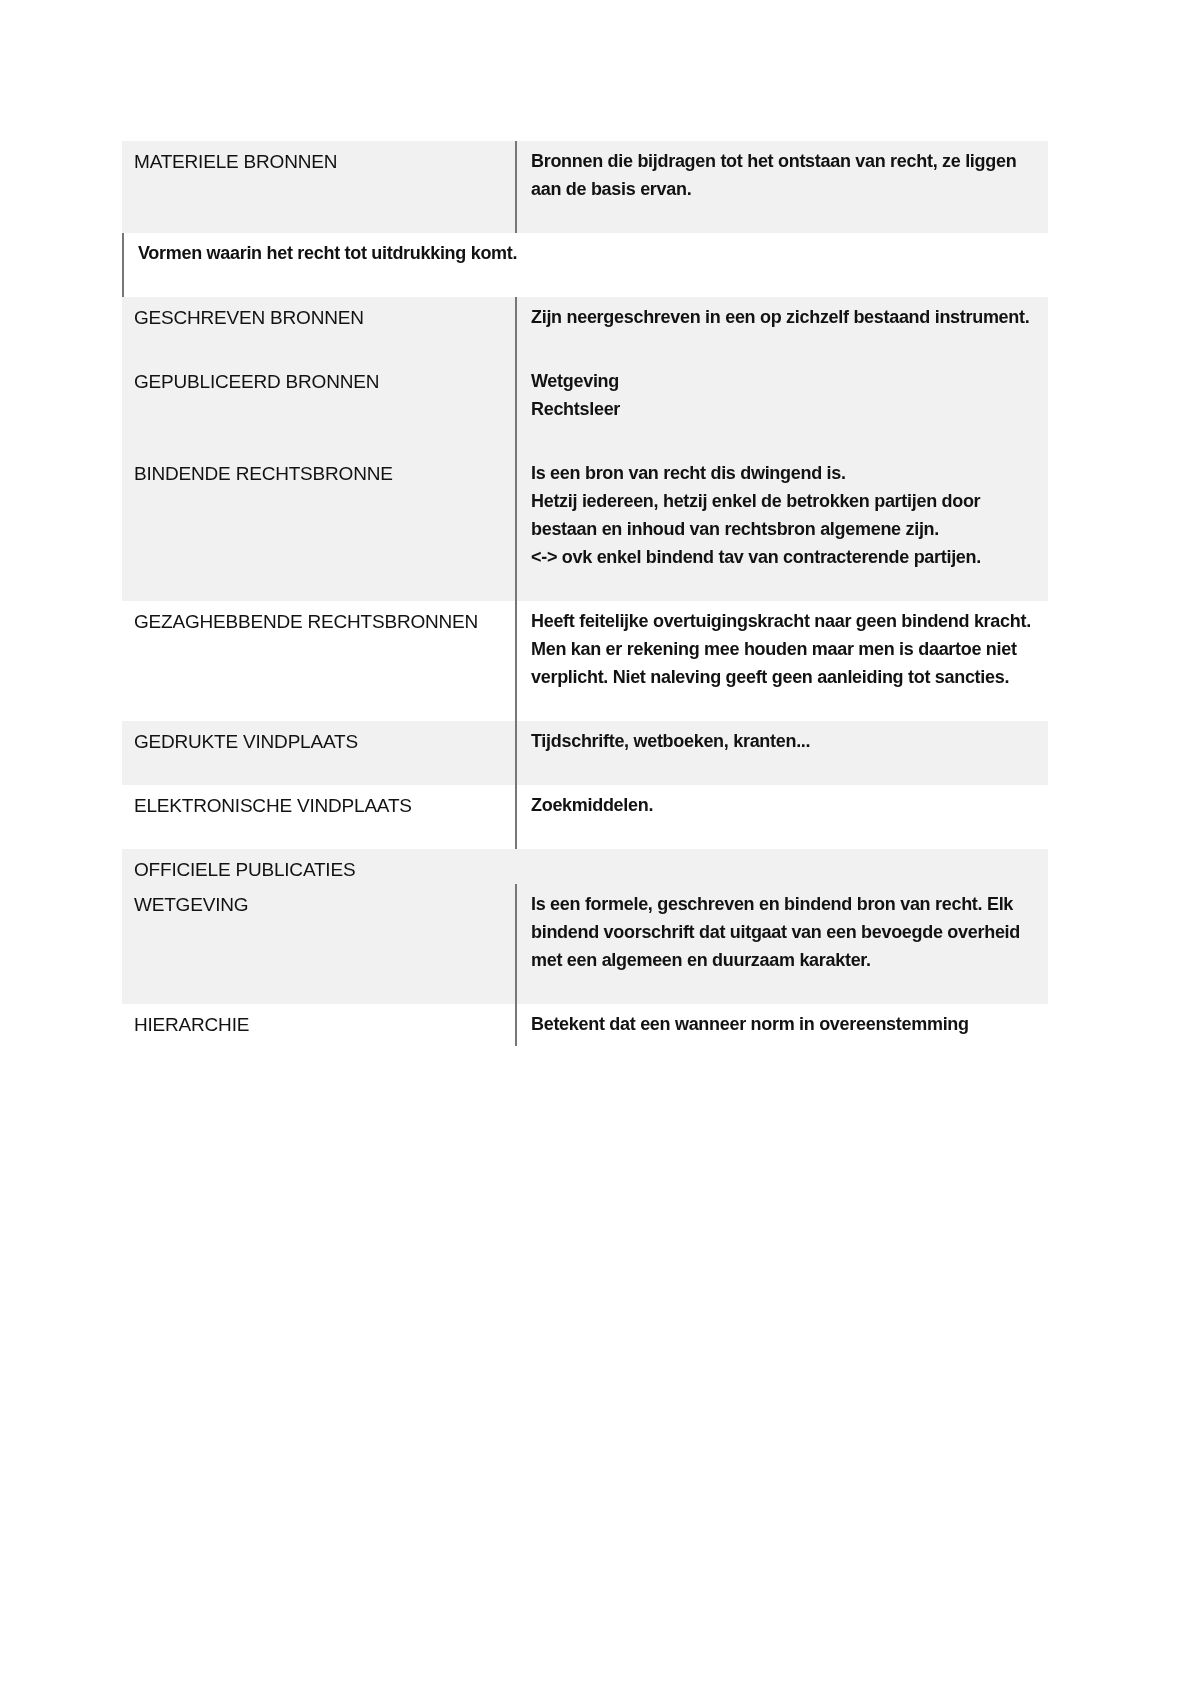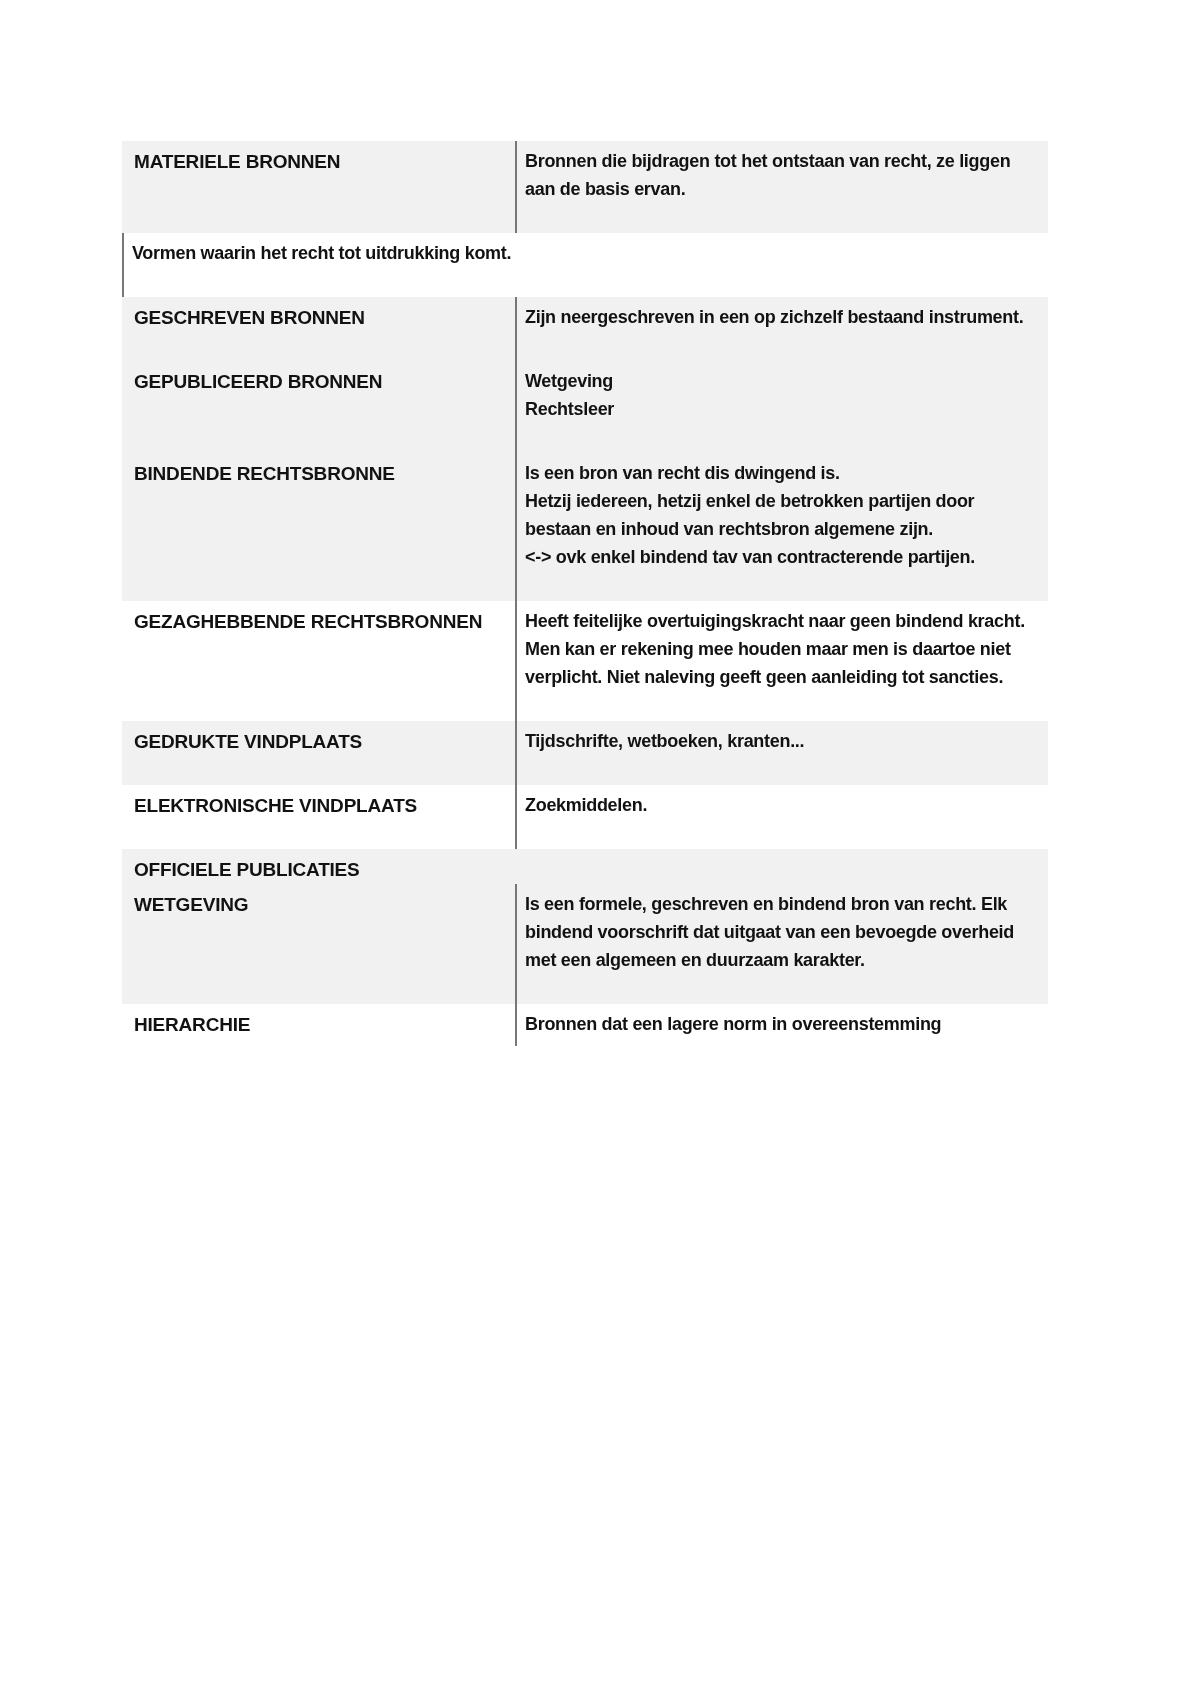--- a/index.html
+++ b/index.html
@@ -28,30 +28,30 @@
   }
   .row.shaded {
     background: var(--shade, #f1f1f1);
   }
   .term-cell {
     flex: 0 0 393px;
     width: 393px;
     box-sizing: border-box;
     padding: 7px 10px 0 12px;
     font-size: 19px;
-    font-weight: 700;
+    font-weight: 400;
     line-height: 28px;
     letter-spacing: -0.2px;
     text-transform: uppercase;
   }
   .def-cell {
     flex: 1 1 auto;
     box-sizing: border-box;
     border-left: 2px solid var(--divider, #777777);
-    padding: 6px 6px 30px 8px;
+    padding: 6px 6px 30px 14px;
     font-size: 18px;
     font-weight: 700;
     line-height: 28px;
     letter-spacing: -0.3px;
   }
   .row.last .def-cell {
     padding-bottom: 8px;
   }
   .def-line {
     min-height: 28px;
@@ -150,17 +150,17 @@
     <div class="def-cell">
           <div class="def-line">Is een formele, geschreven en bindend bron van recht. Elk bindend voorschrift dat uitgaat van een bevoegde overheid met een algemeen en duurzaam karakter.</div>
         </div>
   </div>
 
   <div class="row plain last">
     <div class="term-cell">
       <span>HIERARCHIE</span>
     </div>
     <div class="def-cell">
-          <div class="def-line">Bronnen dat een lagere norm in overeenstemming</div>
+          <div class="def-line">Betekent dat een wanneer norm in overeenstemming</div>
         </div>
   </div>
 </div>
 </div>
 
 </body></html>

